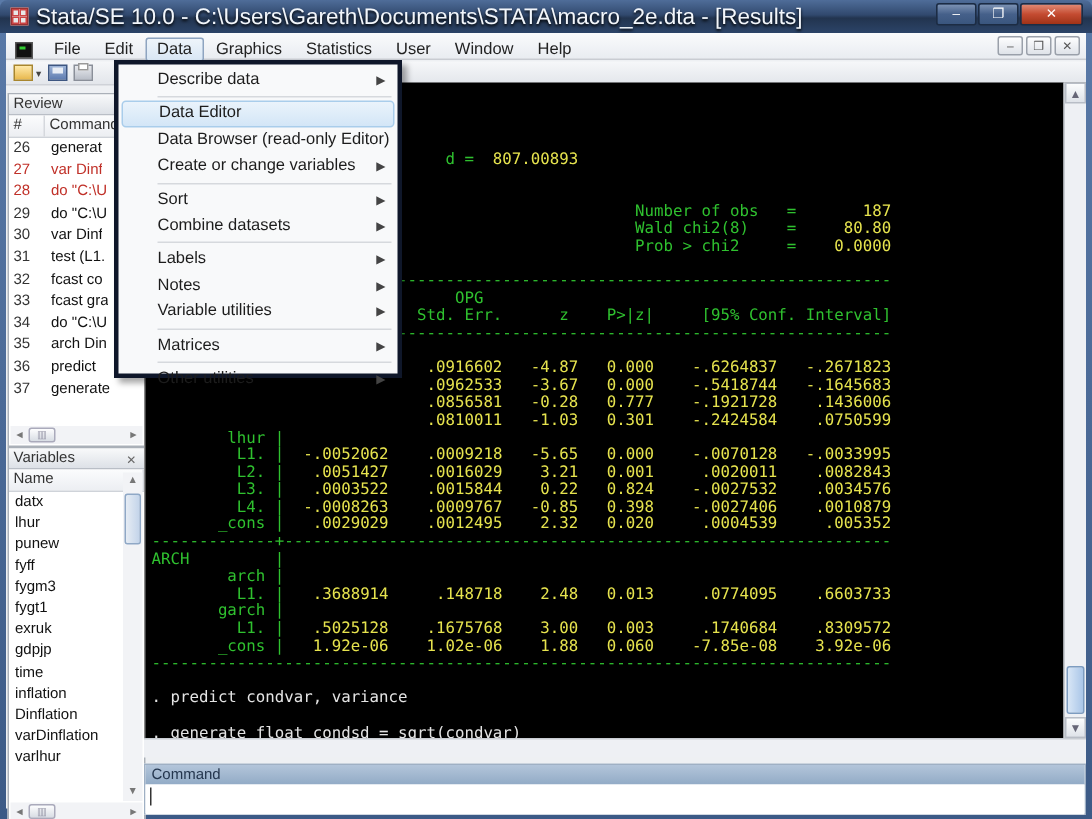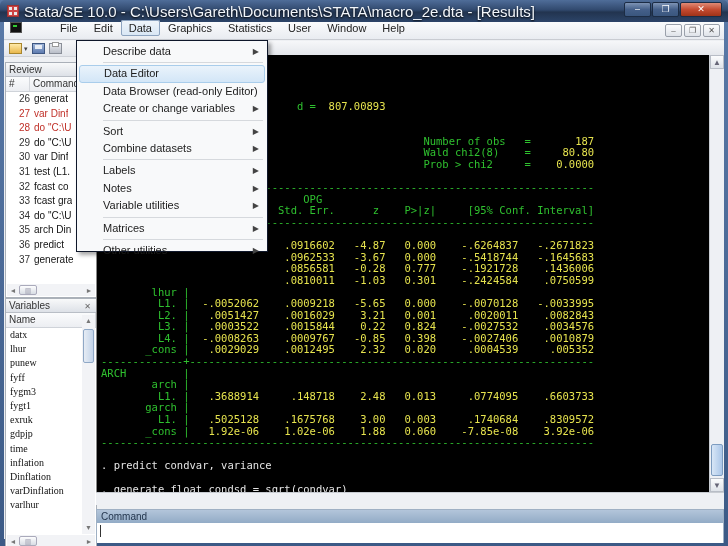--- a/index.html
+++ b/index.html
@@ -20,21 +20,21 @@
   .wbtn { width:27px; height:15px; border:1px solid #1c2c44; border-radius:2px; color:#fff; font-size:9px;
     line-height:13px; text-align:center; background:linear-gradient(180deg,#7d93b4,#45608a 50%,#2e4possible,#3a567e);
     background:linear-gradient(180deg,#7d93b4,#45608a 50%,#3a567e); }
   .wbtn.close { width:42px; background:linear-gradient(180deg,#e08a75,#c44b31 50%,#a03318); }
 
   .client { position:absolute; left:4px; top:22px; width:720px; height:517px; background:#eef0f3; }
 
   
   .menubar { position:absolute; left:0; top:0; width:720px; height:18px;
     background:linear-gradient(180deg,#fafbfc,#e9ecf1); border-bottom:1px solid #c9ccd2;
-    display:flex; align-items:flex-start; font-size:11px; color:#222;gap:24px; }
+    display:flex; align-items:flex-end; font-size:11px; color:#222; }
   .doc-icon { width:12px; height:11px; margin:0 6px 0 6px; background:#111; border:1px solid #555;
     position:relative; }
   .doc-icon:after { content:""; position:absolute; left:2px; top:2px; width:4px; height:2px; background:#3c3; }
   .menu-label { padding:2px 8px; }
   .menu-label.open { border:1px solid #8ea4c0; background:linear-gradient(180deg,#eef4fa,#d9e7f5);
     border-radius:2px; padding:1px 7px; }
   .mdi-btns { position:absolute; right:4px; top:2px; display:flex; gap:2px; }
   .mdibtn { width:17px; height:13px; border:1px solid #9aa0aa; border-radius:2px; background:linear-gradient(180deg,#fdfdfe,#dfe3e9);
     color:#555; font-size:8px; line-height:11px; text-align:center; }
 
@@ -54,24 +54,24 @@
   .panel { position:absolute; left:1px; width:92px; background:#fff; border:1px solid #aab0b8; }
   .panel-head { height:14px; background:linear-gradient(180deg,#f8f9fa,#dde1e7); border-bottom:1px solid #b9bec6;
     font-size:10px; color:#333; display:flex; align-items:center; padding:0 3px; }
   .panel-head .x { margin-left:auto; font-size:8px; color:#666; width:11px; height:10px; text-align:center; line-height:10px;
     border:1px solid transparent; }
   .col-head { height:15px; display:flex; border-bottom:1px solid #cfd3d9; background:linear-gradient(180deg,#fbfcfd,#eceef2);
     font-size:10px; color:#333; }
   .col-head > div { padding:1px 3px; border-right:1px solid #d5d8dd; }
   .rows { font-size:10px; color:#111; overflow:hidden; }
   .rrow { display:flex; height:14.6px; line-height:14.6px; white-space:nowrap; }
-  .rrow .num { width:24px; padding-left:13px; color:#333; flex:none; }
+  .rrow .num { width:24px; padding-left:3px; color:#333; flex:none; }
   .rrow .cmd { padding-left:4px; overflow:hidden; }
   .rrow.red .num, .rrow.red .cmd { color:#c03028; }
-  .vrow { height:14.2px; line-height:14.2px; padding-left:4px; white-space:nowrap; overflow:hidden;font-family:Liberation Serif, serif; }
+  .vrow { height:14.2px; line-height:14.2px; padding-left:4px; white-space:nowrap; overflow:hidden; }
 
   .hscroll { position:absolute; bottom:1px; left:1px; right:1px; height:12px; background:#f2f3f6;
     display:flex; align-items:center; font-size:7px; color:#777; }
   .hscroll .arr { width:12px; text-align:center; }
   .hscroll .thumb { width:18px; height:10px; background:linear-gradient(180deg,#fdfdfe,#d8dde4); border:1px solid #aab; border-radius:2px;
     text-align:center; line-height:9px; color:#99a; }
   .hscroll .arr.right { margin-left:auto; }
 
   .vscroll { position:absolute; top:16px; right:1px; bottom:14px; width:13px; background:#f2f3f6;
     font-size:7px; color:#777; }
@@ -100,21 +100,21 @@
 
   
   .command { position:absolute; left:92px; top:487px; width:628px; height:34px; border:1px solid #9fb0c4; background:#fff; }
   .cmd-head { height:13px; background:linear-gradient(180deg,#b3c5da,#92abc6); color:#24364e; font-size:10px;
     line-height:13px; padding-left:4px; }
   .cmd-input { position:relative; height:20px; background:#fff; }
   .caret { position:absolute; left:3px; top:2px; width:1px; height:12px; background:#333; }
 
   
   .dropmenu { position:absolute; left:76px; top:40px; width:192px; height:212px; background:#f8f9fa;
-    border:1px solid #0f172a; box-shadow:3px 3px 4px rgba(0,0,0,.35); padding:2px 2px; z-index:50; }
+    border:3px solid #0f172a; box-shadow:3px 3px 4px rgba(0,0,0,.35); padding:2px 2px; z-index:50; }
   .dmi { position:relative; height:17.4px; font-size:11px; color:#1c1c1c; line-height:17.4px; padding-left:24px; }
   .dmi .arrow { position:absolute; right:6px; top:0; font-size:8px; color:#444; }
   .dmi.hl { background:linear-gradient(180deg,#eaf3fb,#d3e6f7); border:1px solid #a9cdeb; border-radius:3px; line-height:15.4px; }
   .dsep { height:5px; position:relative; }
   .dsep:after { content:""; position:absolute; left:24px; right:2px; top:2px; border-top:1px solid #d6d9dd; }
 </style>
 </head>
 <body>
 
 <div id="stage">

